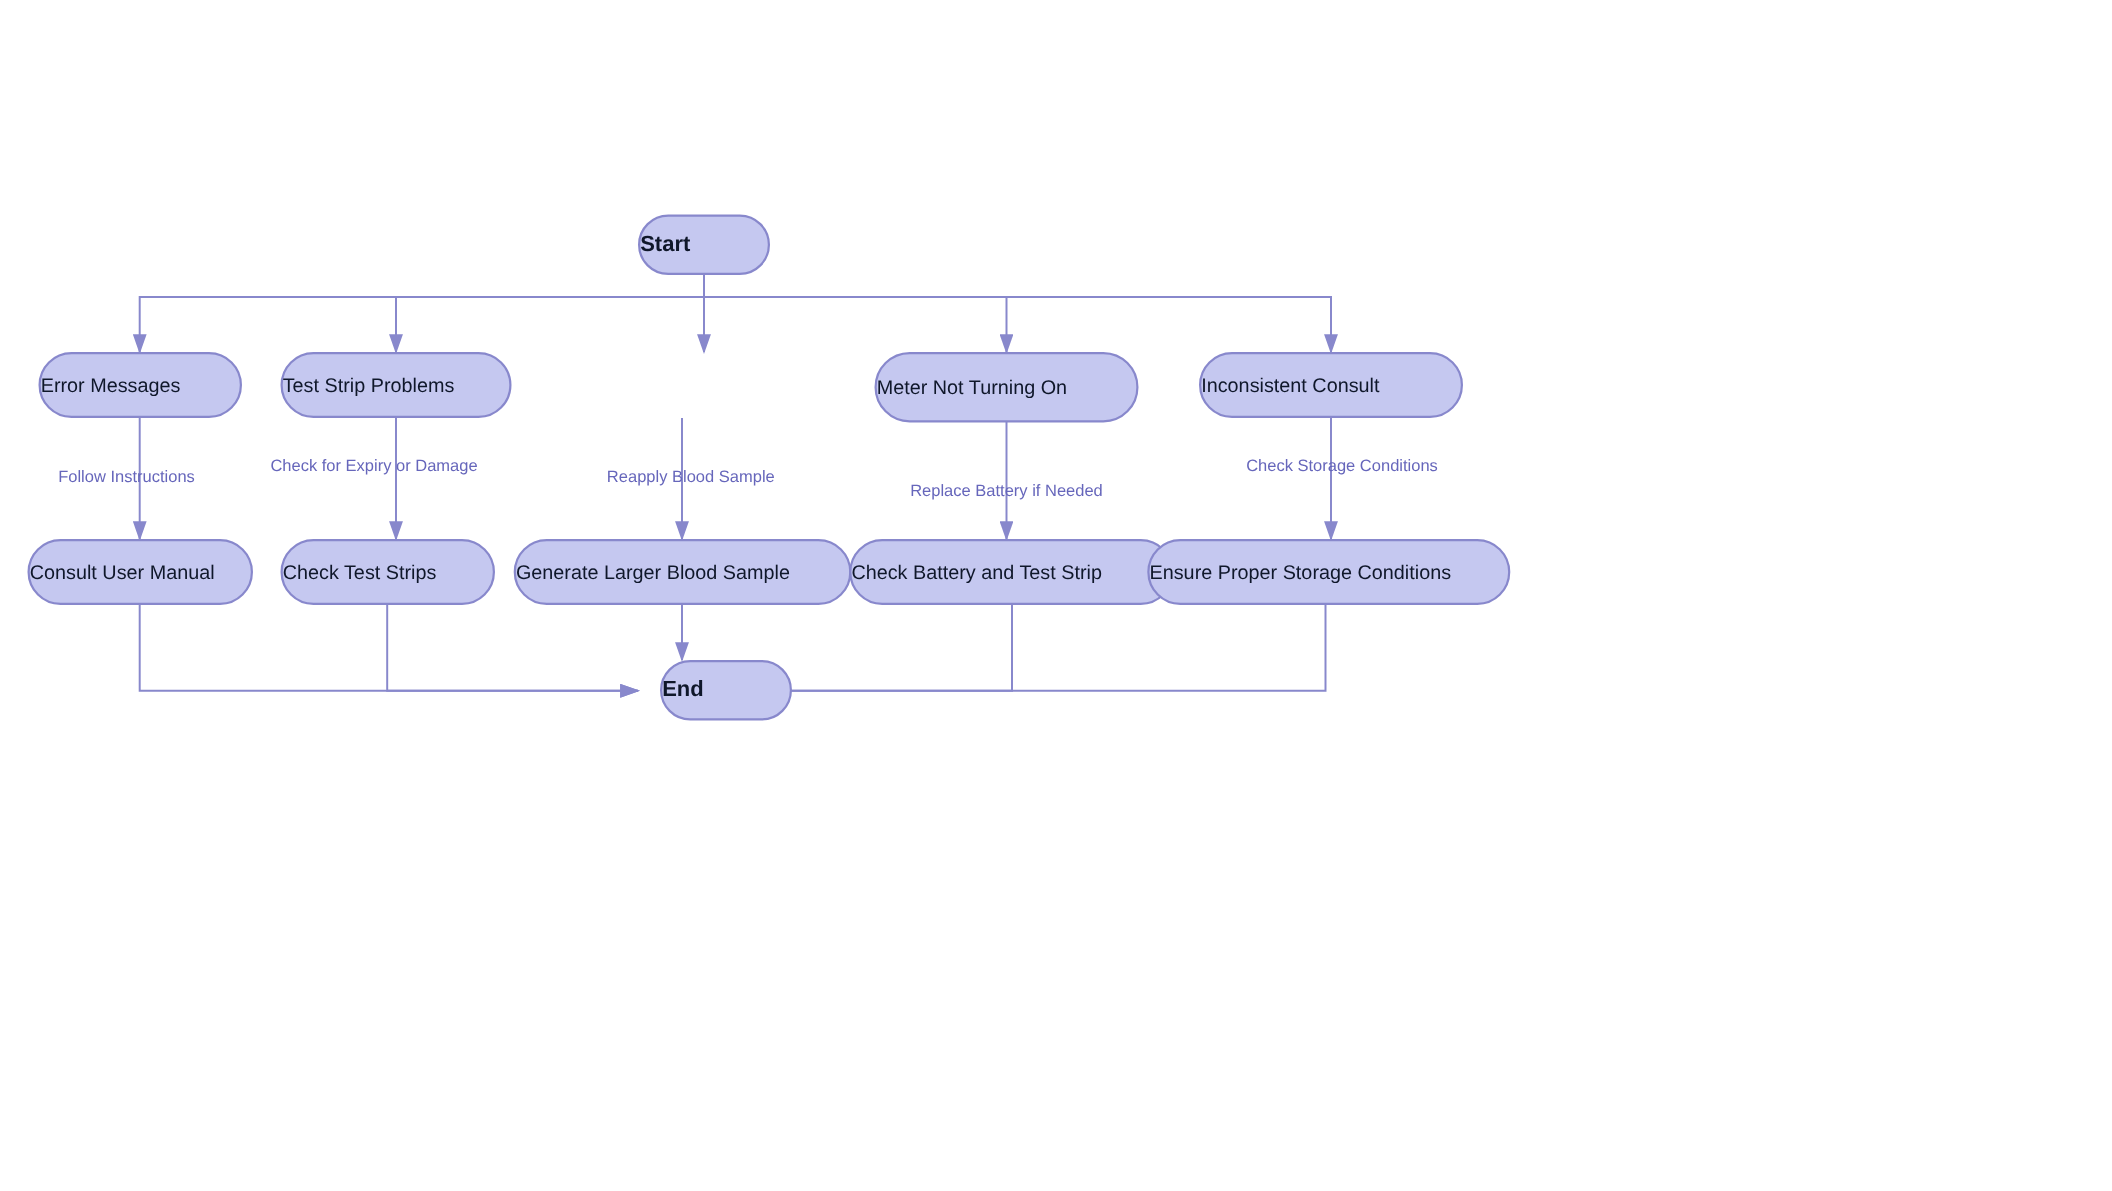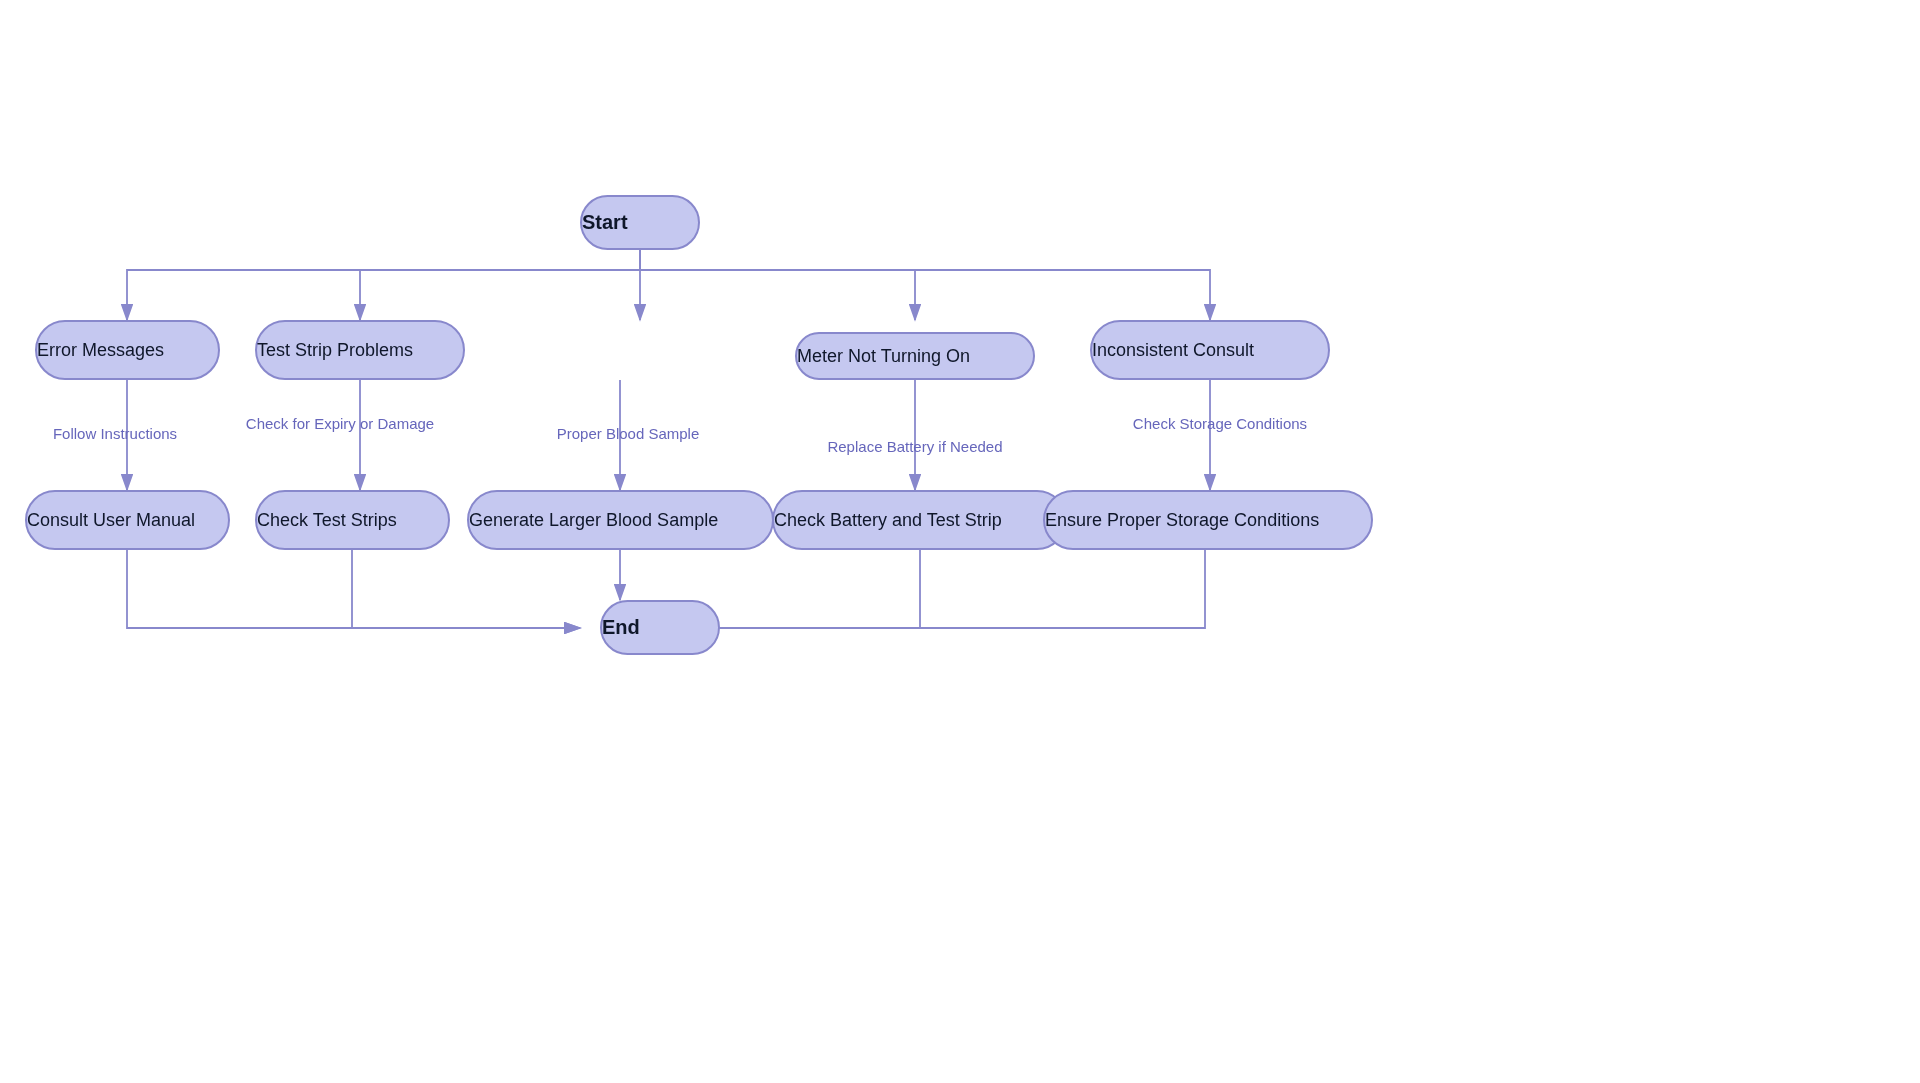--- a/index.html
+++ b/index.html
@@ -103,21 +103,21 @@
 
   <div class="node" style="left:35px; top:320px; width:185px; height:60px;">
     <span>Error Messages</span>
   </div>
 
   <div class="node" style="left:255px; top:320px; width:210px; height:60px;">
     <span>Test Strip Problems</span>
   </div>
 
 
-  <div class="node" style="left:795px; top:320px; width:240px; height:48px;margin-top:12px;">
+  <div class="node" style="left:795px; top:320px; width:240px; height:64px;">
     <span>Meter Not Turning On</span>
   </div>
 
   <div class="node" style="left:1090px; top:320px; width:240px; height:60px;">
     <span>Inconsistent Consult</span>
   </div>
 
   <div class="node" style="left:255px; top:490px; width:195px; height:60px;">
     <span>Check Test Strips</span>
   </div>
@@ -140,21 +140,21 @@
 
   <div class="edge-label" style="left:10px; top:425px; width:210px;">
     <span>Follow Instructions</span>
   </div>
 
   <div class="edge-label" style="left:225px; top:415px; width:230px;">
     <span>Check for Expiry or Damage</span>
   </div>
 
   <div class="edge-label" style="left:518px; top:425px; width:220px;">
-    <span>Proper Blood Sample</span>
+    <span>Reapply Blood Sample</span>
   </div>
 
   <div class="edge-label" style="left:800px; top:438px; width:230px;">
     <span>Replace Battery if Needed</span>
   </div>
 
   <div class="edge-label" style="left:1110px; top:415px; width:220px;">
     <span>Check Storage Conditions</span>
   </div>
 

